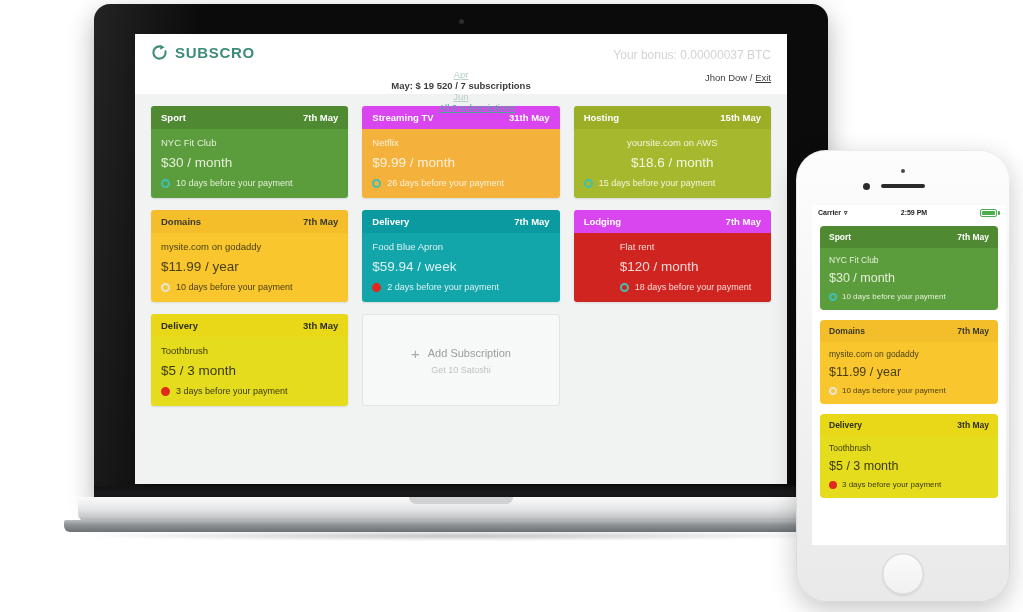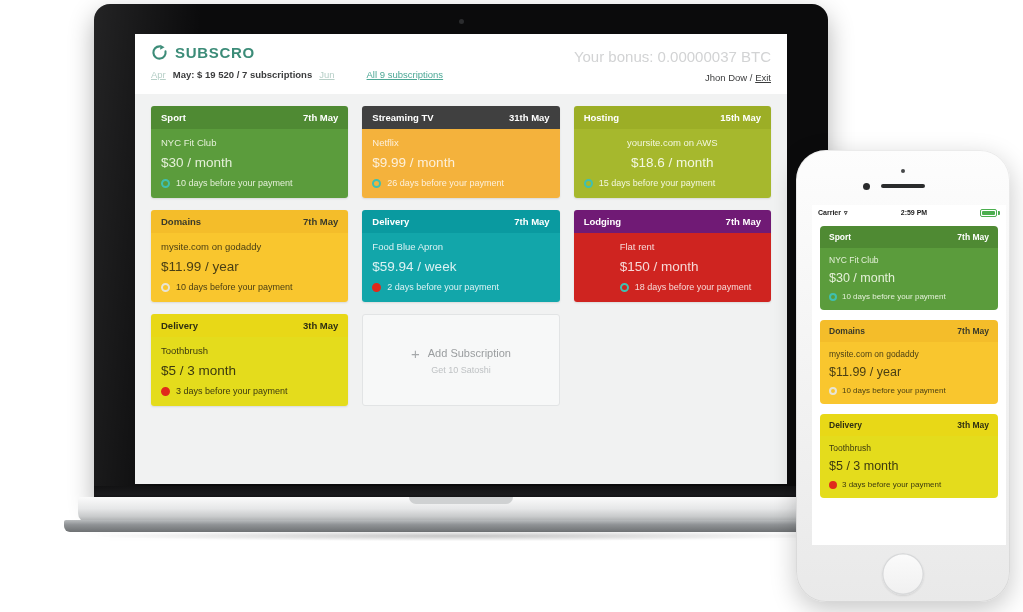--- a/index.html
+++ b/index.html
@@ -60,23 +60,23 @@
   .app { width: 652px; height: 326px; background: #f1f2f2; }
   .app-header { background: #ffffff; padding: 10px 16px 8px 16px; height: 60px; position: relative; }
   .brand-row { display: flex; align-items: center; }
   .logo-icon { width: 17px; height: 17px; position: relative; margin-right: 7px; flex: 0 0 auto; }
   .logo-icon svg { display: block; }
   .brand-name {
     color: #3c8c78; font-size: 15px; font-weight: bold; letter-spacing: .7px;
   }
   .bonus {
     position: absolute; right: 16px; top: 14px;
-    color: #d2d3d4; font-size: 15px;
-  }
-  .nav-row { display: flex; align-items: center; margin-top: 8px; font-size: 9.5px; }
+    color: #d2d3d4; font-size: 12px;
+  }
+  .nav-row { display: flex; align-items: center; margin-top: 8px; font-size: 9.5px; flex-direction: column; }
   .nav-mini { color: #b6cfc7; text-decoration: underline; }
   .nav-month { color: #3b3c3d; font-weight: bold; margin: 0 7px; }
   .nav-all { color: #4ba795; text-decoration: underline; margin-left: 32px; }
   .user-row {
     position: absolute; right: 16px; top: 38px; font-size: 9.5px; color: #3b3c3d;
   }
   .user-row .exit { text-decoration: underline; }
 
   .board { padding: 12px 16px; }
   .grid { display: grid; grid-template-columns: repeat(3, 1fr); gap: 12px 14px; }
@@ -209,21 +209,21 @@
                   <div class="card-body" style="background: rgb(91, 156, 60); color: rgb(228, 240, 216);">
                     <div class="card-service">NYC Fit Club</div>
                     <div class="card-price">$30 / month</div>
                     <div class="card-note">
                       <span class="dot" style="background: rgb(91, 156, 60); border: 2px solid rgb(63, 192, 176);"></span>
                       <span>10 days before your payment</span>
                     </div>
                   </div>
                 </div>
                 <div class="card">
-                  <div class="card-head" style="background: #404040; color: rgb(255, 255, 255);">
+                  <div class="card-head" style="background: #d946ef; color: rgb(255, 255, 255);">
                     <span>Streaming TV</span>
                     <span>31th May</span>
                   </div>
                   <div class="card-body" style="background: rgb(244, 178, 60); color: rgb(253, 240, 218);">
                     <div class="card-service">Netflix</div>
                     <div class="card-price">$9.99 / month</div>
                     <div class="card-note">
                       <span class="dot" style="background: rgb(244, 178, 60); border: 2px solid rgb(63, 192, 176);"></span>
                       <span>26 days before your payment</span>
                     </div>
@@ -265,27 +265,27 @@
                   <div class="card-body" style="background: rgb(18, 166, 170); color: rgb(219, 242, 243);">
                     <div class="card-service">Food Blue Apron</div>
                     <div class="card-price">$59.94 / week</div>
                     <div class="card-note">
                       <span class="dot" style="background: rgb(224, 42, 28); border: 2px solid rgb(224, 42, 28);"></span>
                       <span>2 days before your payment</span>
                     </div>
                   </div>
                 </div>
                 <div class="card">
-                  <div class="card-head" style="background: #701a75; color: rgb(255, 255, 255);">
+                  <div class="card-head" style="background: #d946ef; color: rgb(255, 255, 255);">
                     <span>Lodging</span>
                     <span>7th May</span>
                   </div>
                   <div class="card-body" style="background: rgb(207, 36, 32); color: rgb(246, 216, 214); padding-left: 46px;">
                     <div class="card-service">Flat rent</div>
-                    <div class="card-price">$150 / month</div>
+                    <div class="card-price">$120 / month</div>
                     <div class="card-note">
                       <span class="dot" style="background: rgb(207, 36, 32); border: 2px solid rgb(63, 192, 176);"></span>
                       <span>18 days before your payment</span>
                     </div>
                   </div>
                 </div>
                 <div class="card">
                   <div class="card-head" style="background: rgb(232, 216, 23); color: rgb(47, 47, 18);">
                     <span>Delivery</span>
                     <span>3th May</span>

